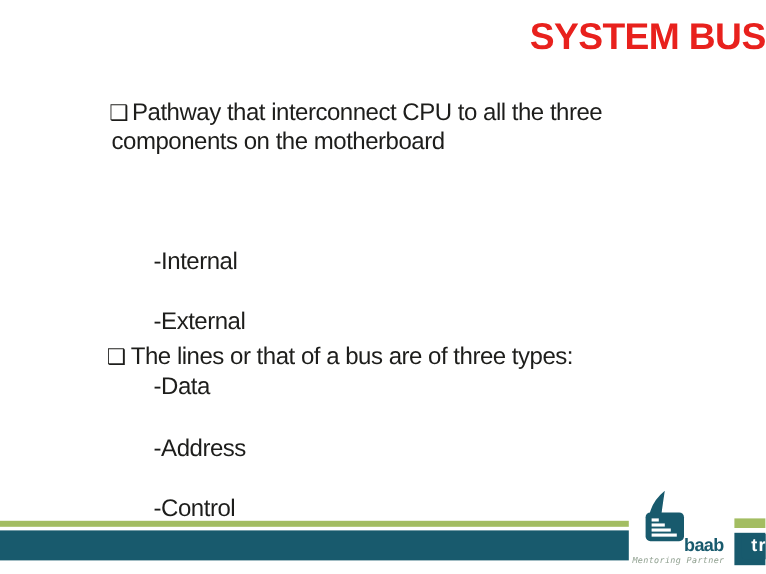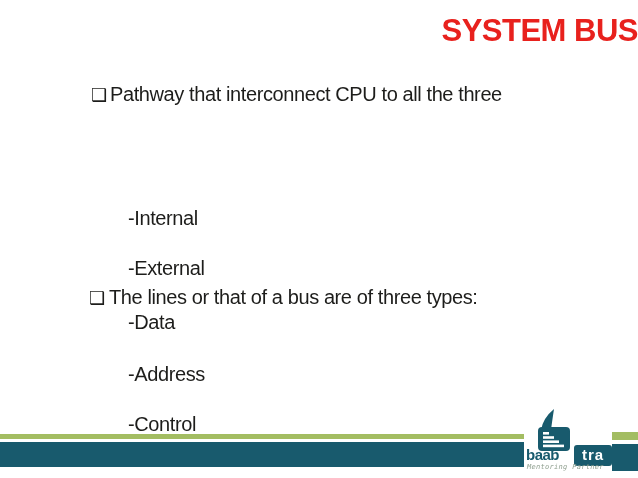--- a/index.html
+++ b/index.html
@@ -60,20 +60,21 @@
   .green-right{left:612px;top:432px;width:26px;height:8px;background:var(--brand_green);}
   .teal-right{left:612px;top:444px;width:26px;height:27px;background:var(--brand_teal);}
 
   
   .logo{position:absolute;left:524px;top:403px;width:88px;height:72px;}
   .logo-mark{position:absolute;left:12px;top:3px;width:36px;height:46px;}
   .brand-row{position:absolute;left:2px;top:42px;white-space:nowrap;}
   .brand-left{
     font-weight:bold;font-size:15px;letter-spacing:-0.5px;
     color:var(--brand_teal);
+    margin-left:44px;
   }
   .brand-right-box{
     display:inline-block;
     background:var(--brand_teal);
     color:#ffffff;
     font-weight:bold;font-size:15px;letter-spacing:1px;
     padding:1px 8px 3px 8px;
     border-radius:3px;
     margin-left:15px;
   }
@@ -92,20 +93,21 @@
 </style>
 </head>
 <body>
 
 <div class="slide">
 
   <h1 class="title">SYSTEM BUS</h1>
 
   <div class="line l1"><span class="bullet bw19">❑</span><span>Pathway that interconnect CPU to all the three</span></div>
 
+  <div class="line l2">components on the motherboard</div>
 
 
   <div class="line l4 sub">-Internal</div>
 
   <div class="line l5 sub">-External</div>
 
   <div class="line l6"><span class="bullet bw20">❑</span><span>The lines or that of a bus are of three types:</span></div>
 
   <div class="line l7 sub">-Data</div>
 

